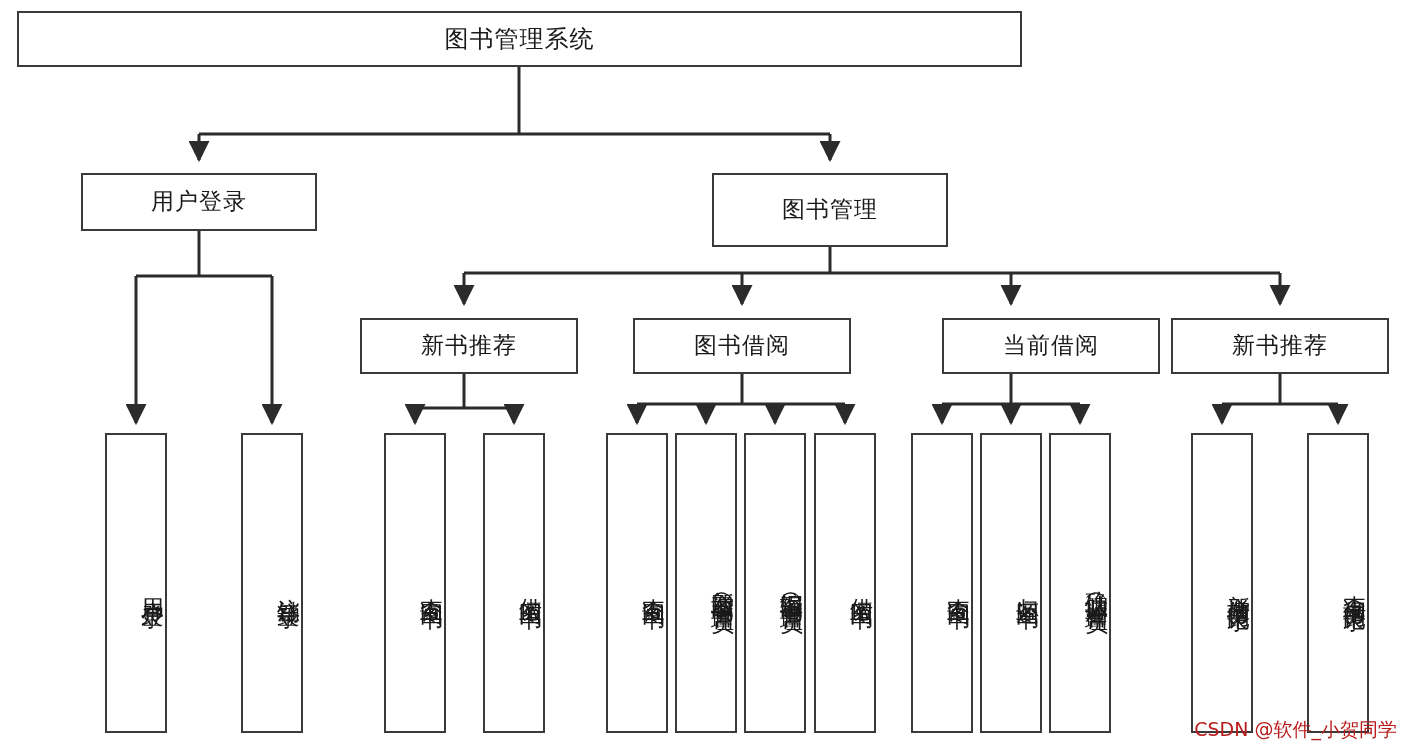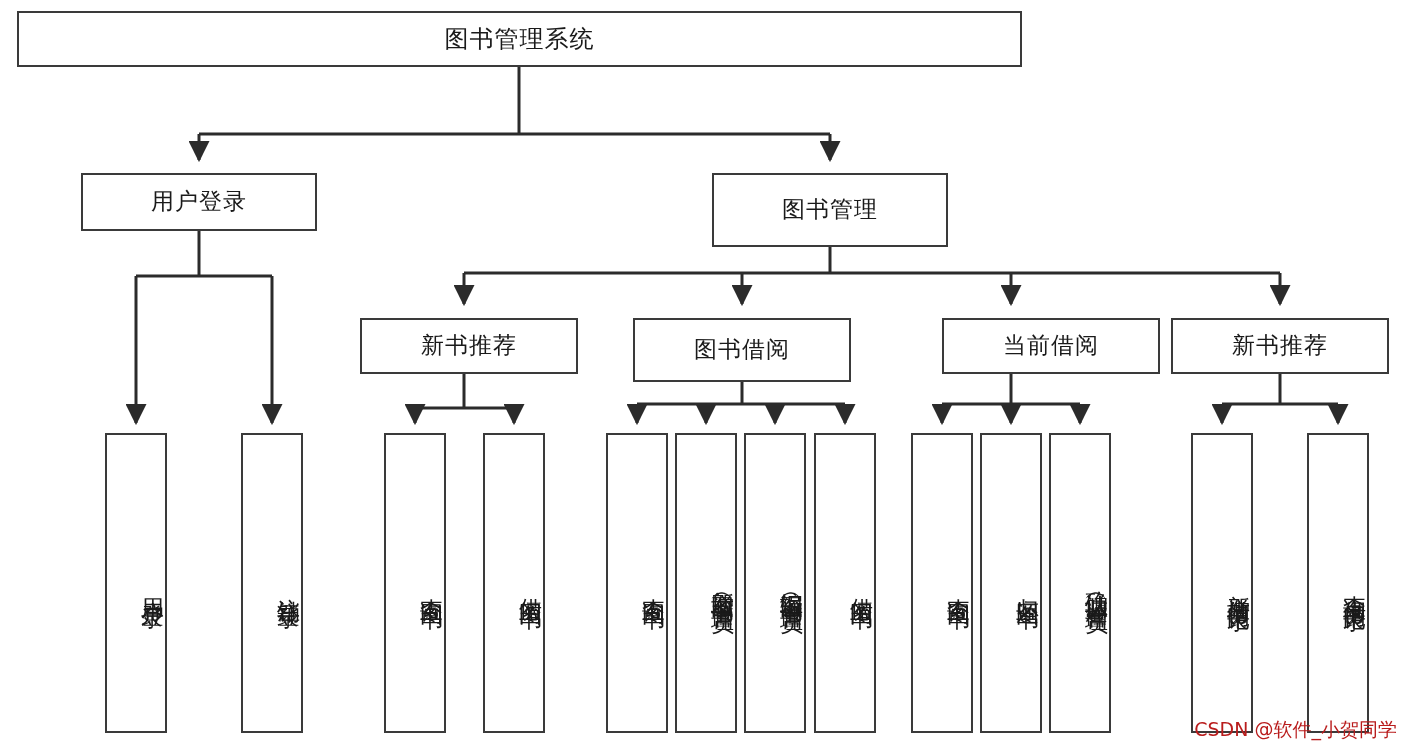--- a/index.html
+++ b/index.html
@@ -135,21 +135,21 @@
   <div class="node horiz" style="left:81px; top:173px; width:236px; height:58px;">
     <span>用户登录</span>
   </div>
   <div class="node horiz" style="left:712px; top:173px; width:236px; height:74px;">
     <span>图书管理</span>
   </div>
 
   <div class="node horiz" style="left:360px; top:318px; width:218px; height:56px;">
     <span>新书推荐</span>
   </div>
-  <div class="node horiz" style="left:633px; top:318px; width:218px; height:64px;">
+  <div class="node horiz" style="left:633px; top:318px; width:218px; height:56px;">
     <span>图书借阅</span>
   </div>
   <div class="node horiz" style="left:942px; top:318px; width:218px; height:56px;">
     <span>当前借阅</span>
   </div>
   <div class="node horiz" style="left:1171px; top:318px; width:218px; height:56px;">
     <span>新书推荐</span>
   </div>
 
   <div class="node vert" style="left:105px; top:433px; width:62px; height:300px;">

